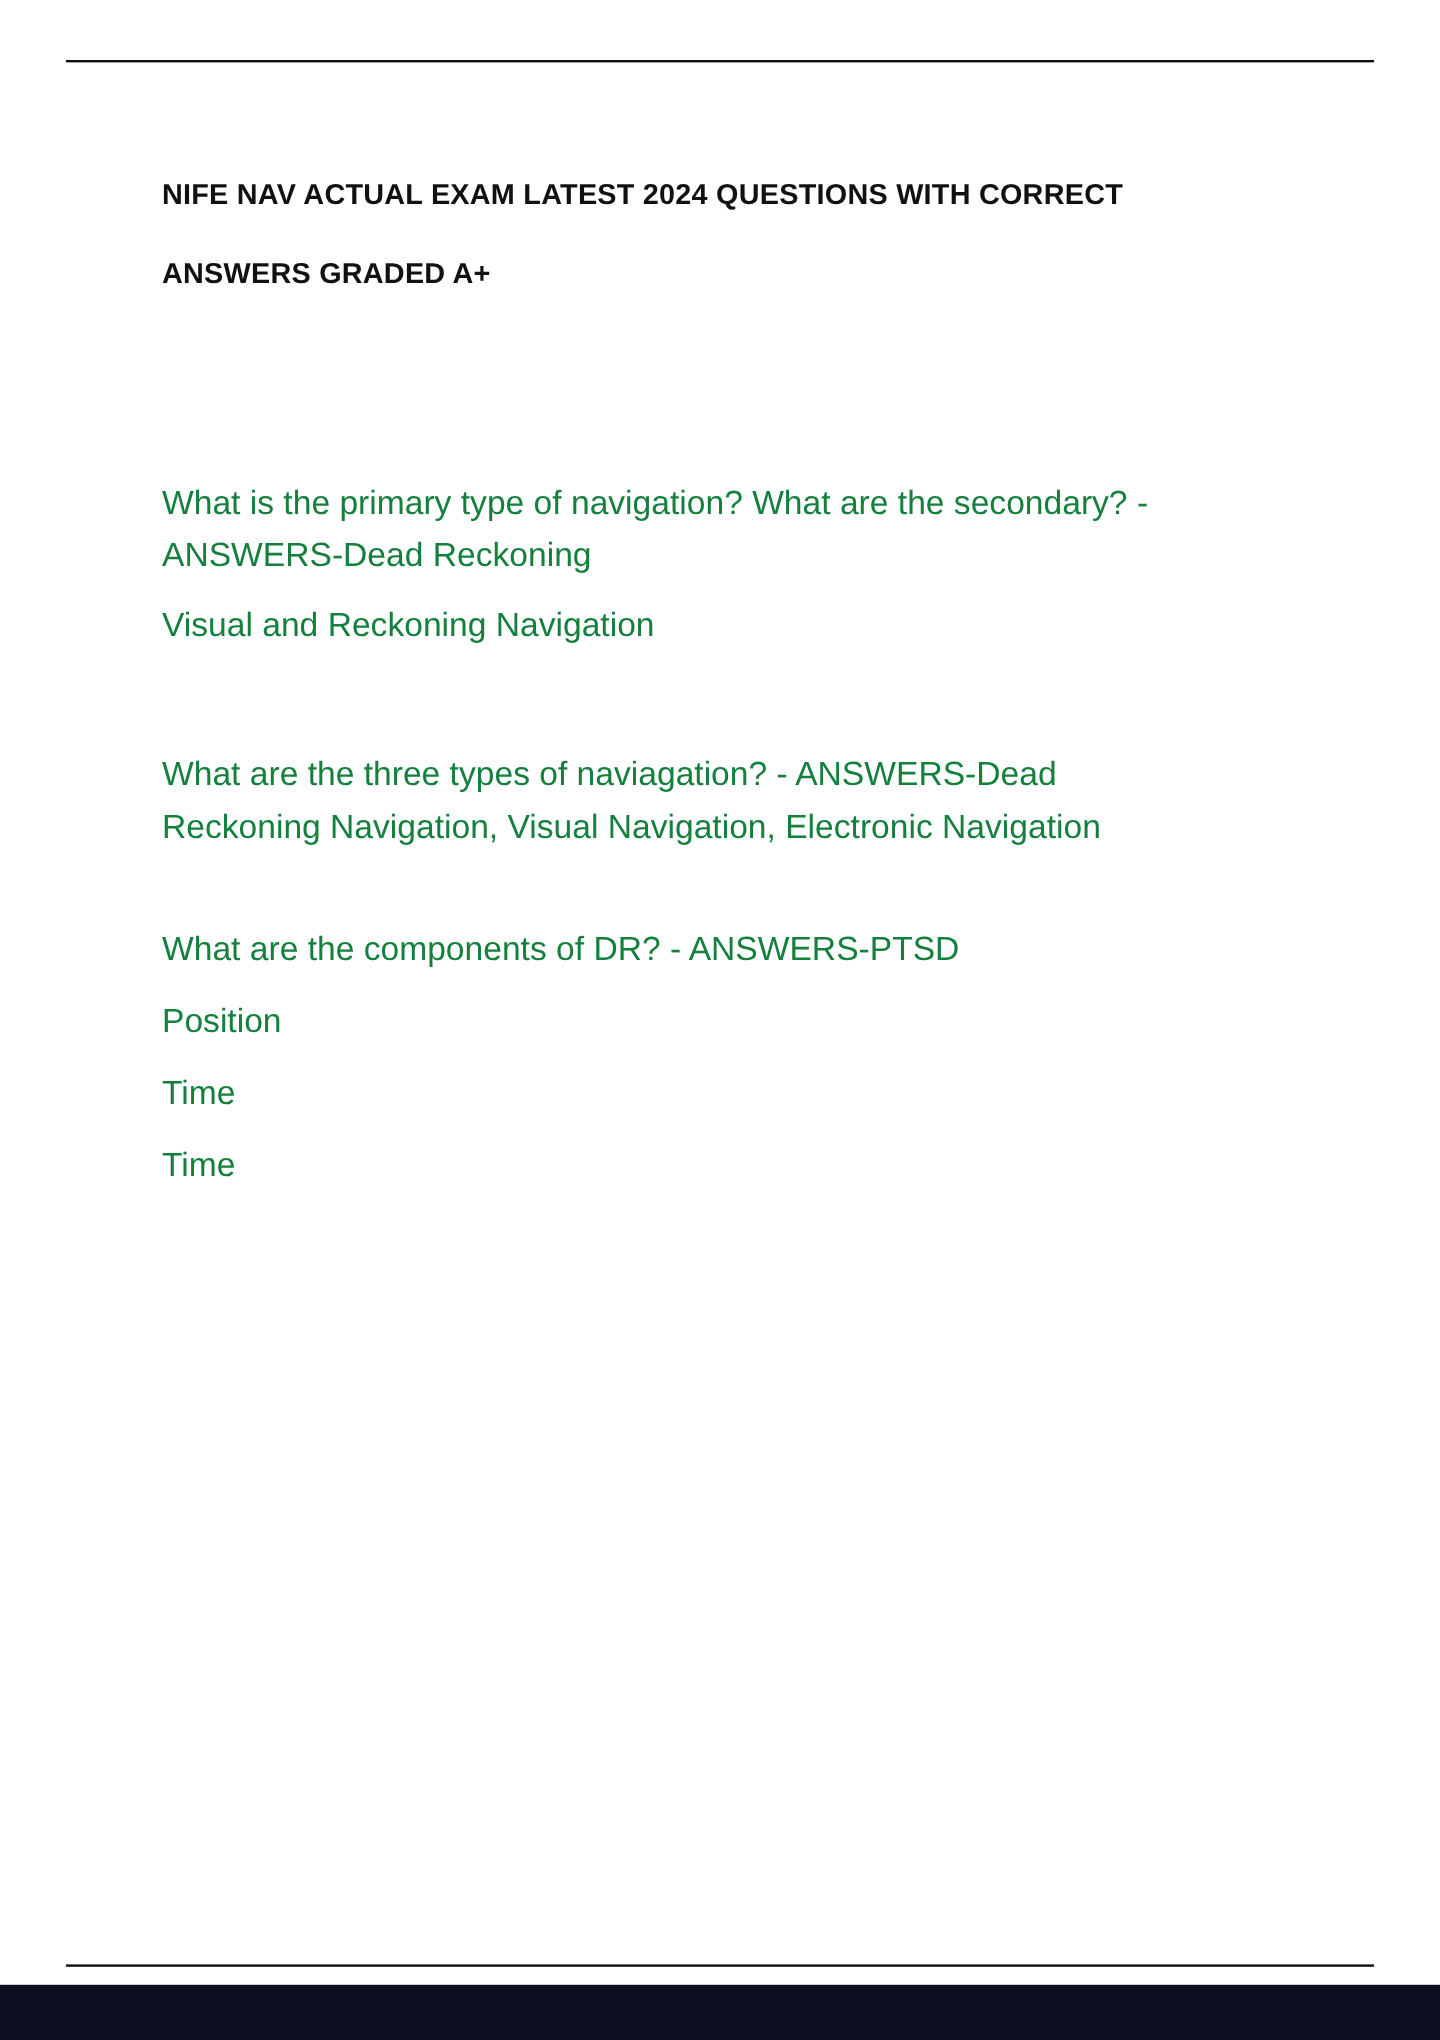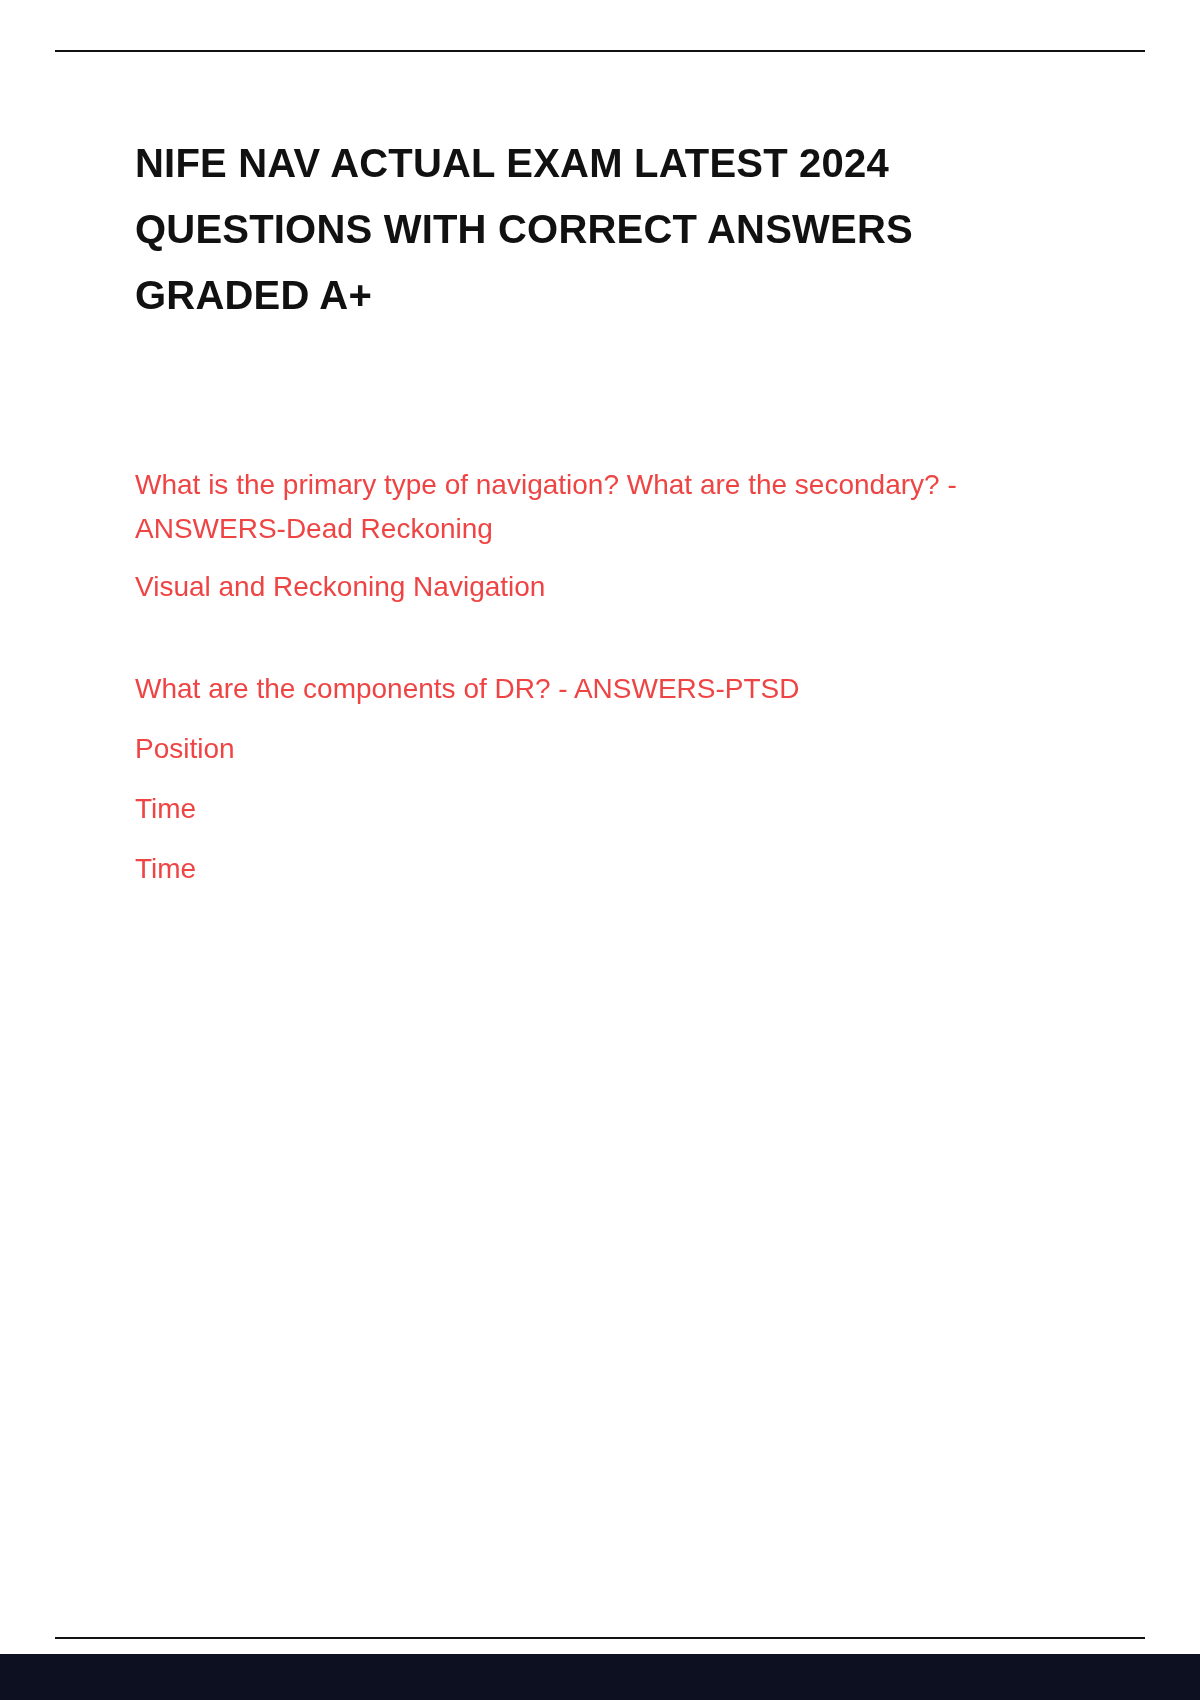--- a/index.html
+++ b/index.html
@@ -25,32 +25,32 @@
     background: #111111;
   }
   .content {
     position: absolute;
     top: 0;
     left: 135px;
     width: 880px;
   }
   h1.doc-title {
     margin: 130px 0 0 0;
-    font-size: 40px;
+    font-size: 24px;
     line-height: 66px;
     font-weight: 700;
     color: #111111;
     letter-spacing: 0.2px;
   }
   p {
     margin: 0;
     font-size: 28px;
     line-height: 44px;
     font-weight: 400;
-    color: #ef4444;
+    color: #15803d;
   }
   .gap-after-title { margin-top: 135px; }
   .gap-small       { margin-top: 14px; }
   .gap-q2          { margin-top: 75px; }
   .gap-q3          { margin-top: 80px; }
   .gap-q4          { margin-top: 58px; }
   .gap-list        { margin-top: 16px; }
   .bottom-rule {
     position: absolute;
     top: 1637px;
@@ -77,20 +77,21 @@
 
   <div class="content">
 
     <h1 class="doc-title">NIFE NAV ACTUAL EXAM LATEST 2024 QUESTIONS WITH CORRECT ANSWERS GRADED A+</h1>
 
     <p class="gap-after-title">What is the primary type of navigation? What are the secondary? - ANSWERS-Dead Reckoning</p>
 
     <p class="gap-small">Visual and Reckoning Navigation</p>
 
 
+    <p class="gap-q3">What are the three types of naviagation? - ANSWERS-Dead Reckoning Navigation, Visual Navigation, Electronic Navigation</p>
 
     <p class="gap-q4">What are the components of DR? - ANSWERS-PTSD</p>
 
     <p class="gap-list">Position</p>
 
     <p class="gap-list">Time</p>
 
     <p class="gap-list">Time</p>
 
   </div>

